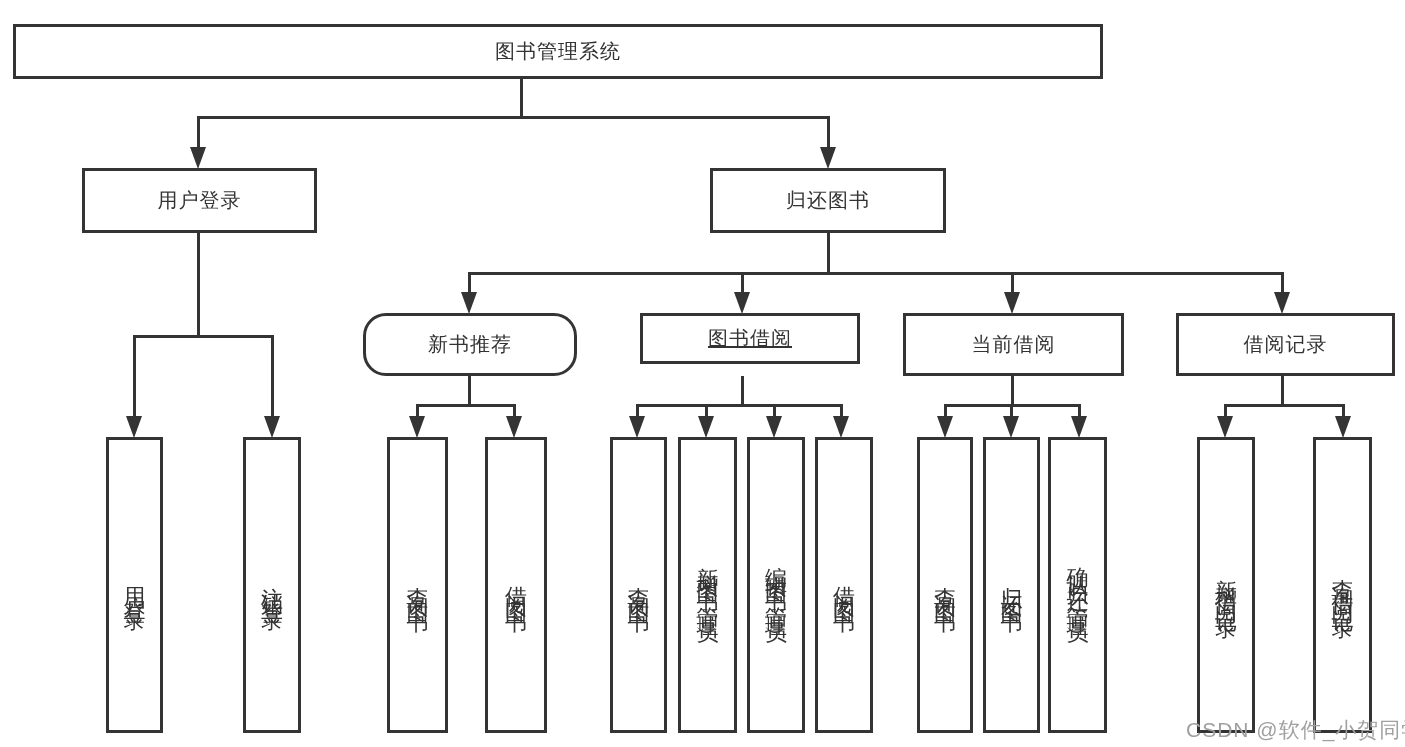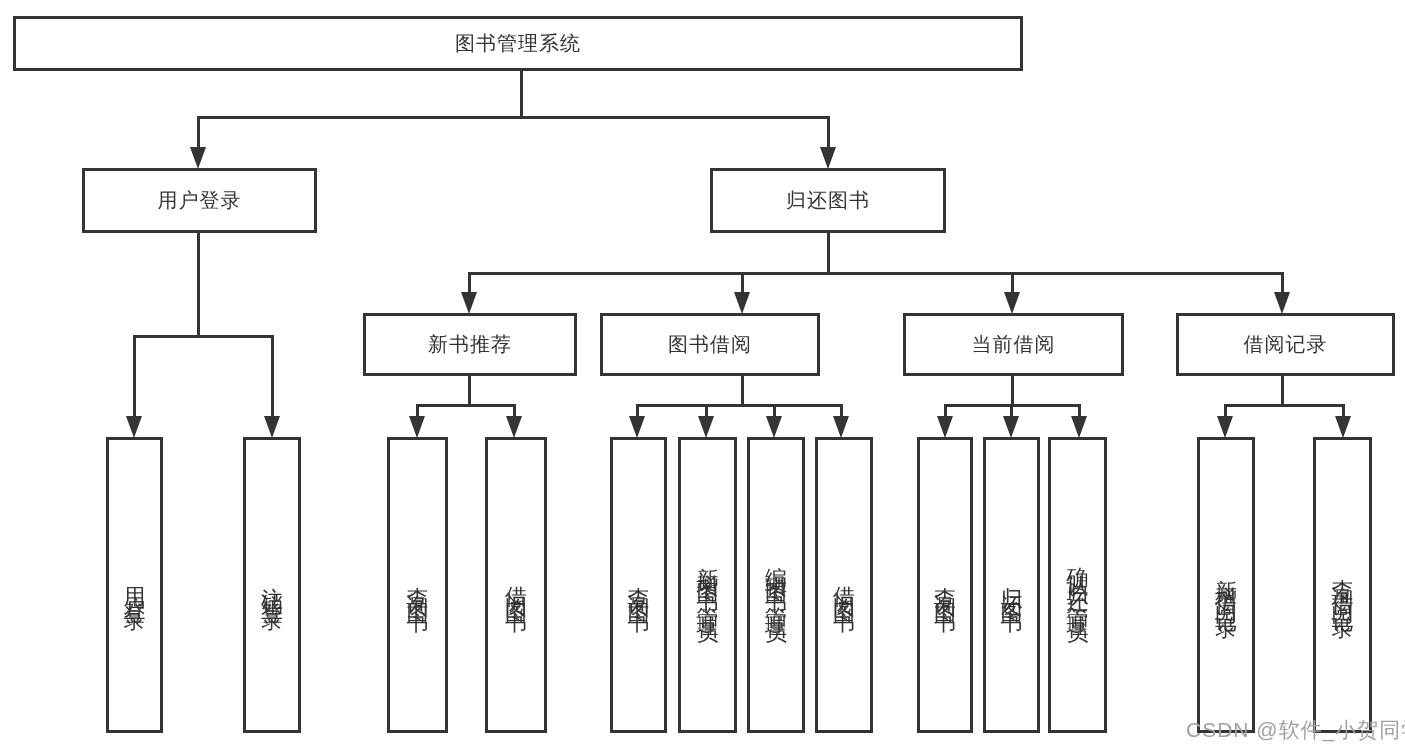--- a/index.html
+++ b/index.html
@@ -67,35 +67,35 @@
     letter-spacing: 1px;
     white-space: nowrap;
     z-index: 5;
   }
 </style>
 </head>
 <body>
 
 <div id="canvas">
 
-  <div class="node" style="left:13px; top:16px; width:1010px; height:55px;">
+  <div class="node" style="left:13px; top:24px; width:1090px; height:55px;">
     <span>图书管理系统</span>
   </div>
 
   <div class="node" style="left:82px; top:168px; width:235px; height:65px;">
     <span>用户登录</span>
   </div>
   <div class="node" style="left:710px; top:168px; width:236px; height:65px;">
     <span>归还图书</span>
   </div>
 
-  <div class="node" style="left:363px; top:313px; width:214px; height:63px;">
+  <div class="node" style="left:363px; top:313px; width:214px; height:63px;border-radius:23px;">
     <span>新书推荐</span>
   </div>
-  <div class="node" style="left:600px; top:313px; width:220px; height:63px;">
+  <div class="node" style="left:640px; top:313px; width:220px; height:51px;text-decoration:underline;">
     <span>图书借阅</span>
   </div>
   <div class="node" style="left:903px; top:313px; width:221px; height:63px;text-align:center;">
     <span>当前借阅</span>
   </div>
   <div class="node" style="left:1176px; top:313px; width:219px; height:63px;">
     <span>借阅记录</span>
   </div>
 
   <div class="leaf" style="left:106px; width:57px;">

